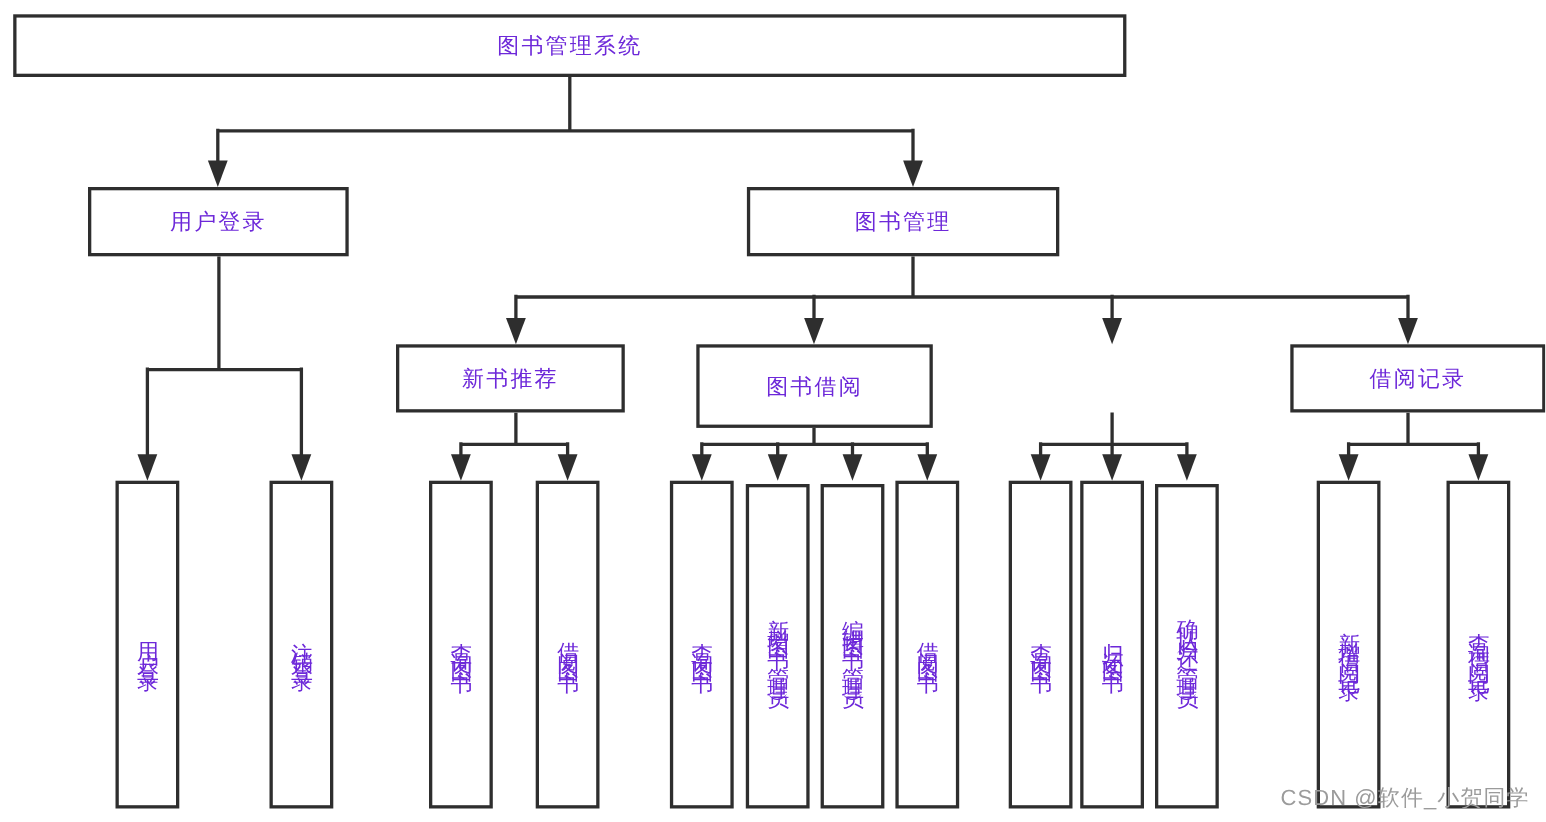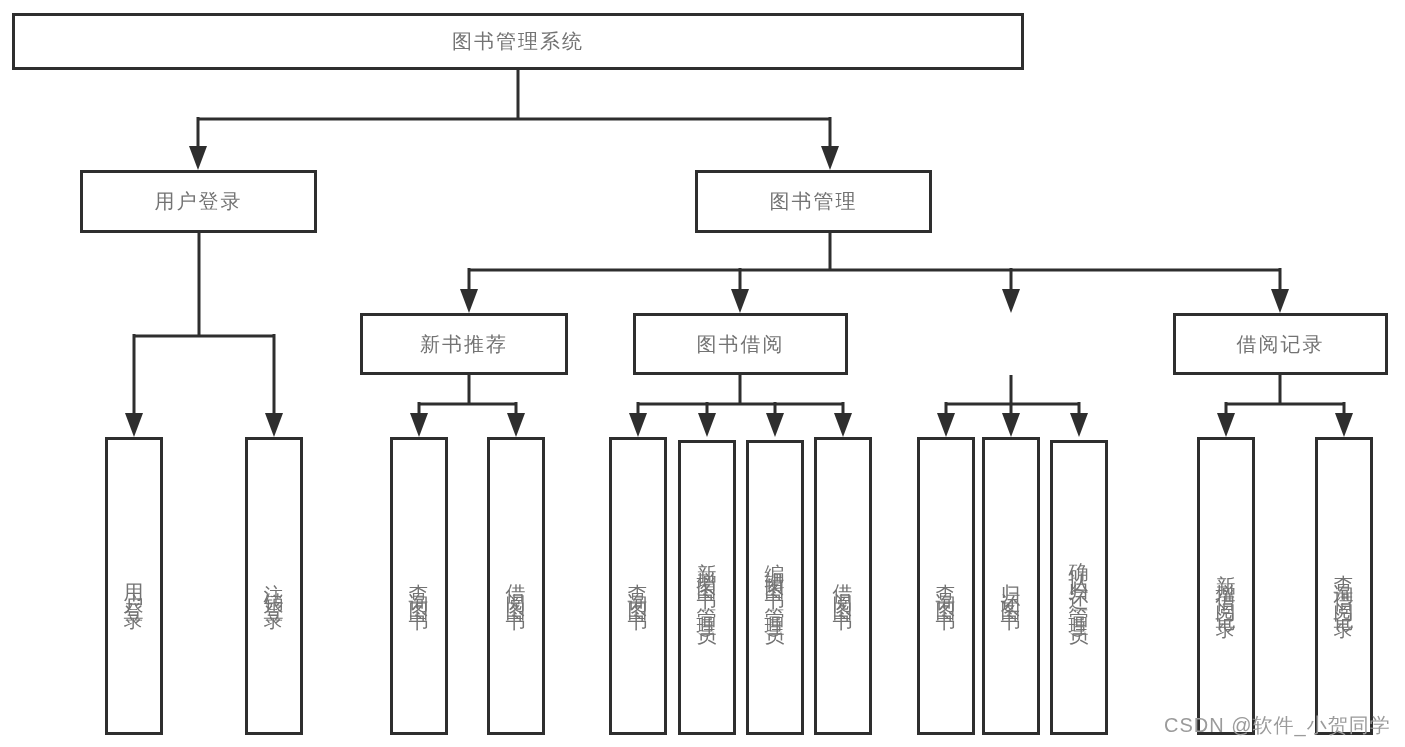--- a/index.html
+++ b/index.html
@@ -12,21 +12,21 @@
   }
   .wires{position:absolute;left:0;top:0;width:1405px;height:747px;}
   .wires path{stroke:#2e2e2e;stroke-width:3;fill:none;}
   .wires polygon{fill:#2e2e2e;stroke:none;}
   .node{
     position:absolute;
     box-sizing:border-box;
     border:3px solid #2e2e2e;
     background:#ffffff;
     display:flex;align-items:center;justify-content:center;
-    color:#737373;
+    color:#6d28d9;
   }
   .node.h span{
     font-size:20px;letter-spacing:2px;white-space:nowrap;
   }
   .node.v span{
     writing-mode:vertical-rl;
     text-orientation:mixed;
     font-size:20px;
     letter-spacing:9px;
     line-height:1;
@@ -83,31 +83,31 @@
     <polygon points="1335,413 1353,413 1344,437"></polygon>
   </svg>
 
   <div class="node h" style="left:12px;top:13px;width:1012px;height:57px">
     <span>图书管理系统</span>
   </div>
 
   <div class="node h" style="left:80px;top:170px;width:237px;height:63px">
     <span>用户登录</span>
   </div>
-  <div class="node h" style="left:695px;top:170px;width:237px;height:63px">
+  <div class="node h" style="left:679px;top:170px;width:284px;height:63px">
     <span>图书管理</span>
   </div>
 
   <div class="node h" style="left:360px;top:313px;width:208px;height:62px">
     <span>新书推荐</span>
   </div>
-  <div class="node h" style="left:633px;top:313px;width:215px;height:62px">
+  <div class="node h" style="left:633px;top:313px;width:215px;height:76px">
     <span>图书借阅</span>
   </div>
-  <div class="node h" style="left:1173px;top:313px;width:215px;height:62px">
+  <div class="node h" style="left:1173px;top:313px;width:232px;height:62px">
     <span>借阅记录</span>
   </div>
 
   <div class="node v" style="left:105px;top:437px;width:58px;height:298px">
     <span>用户登录</span>
   </div>
   <div class="node v" style="left:245px;top:437px;width:58px;height:298px">
     <span>注销登录</span>
   </div>
 

